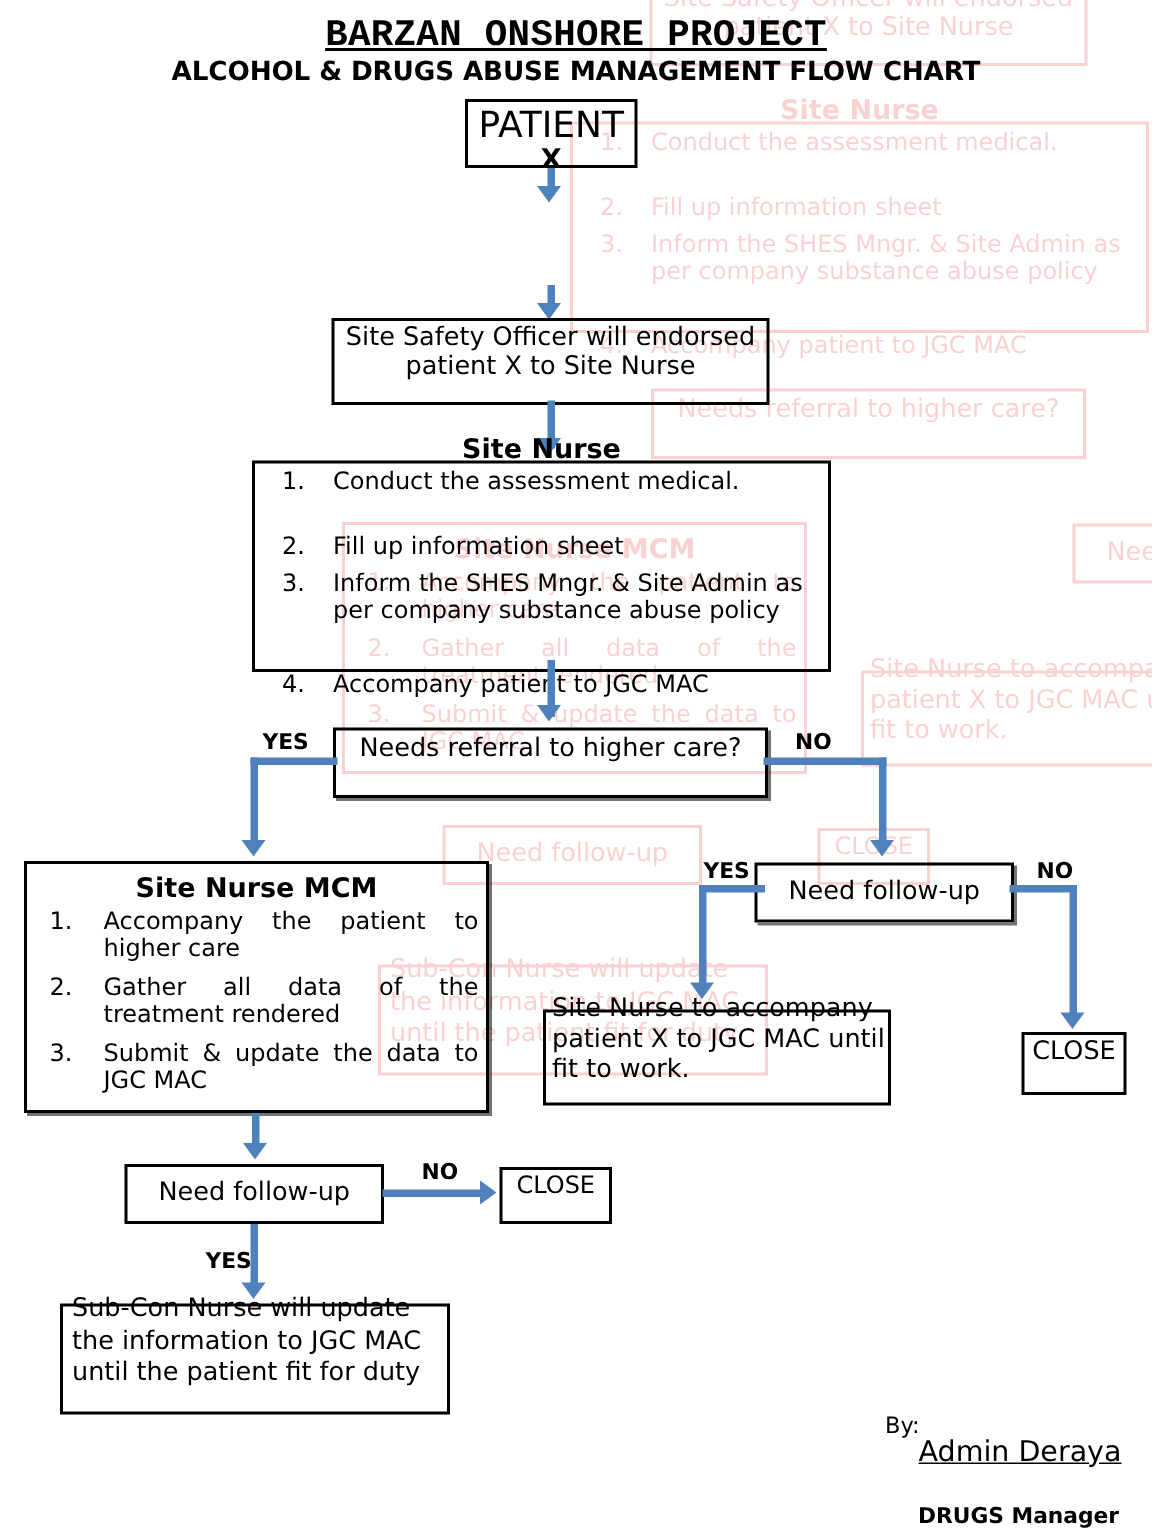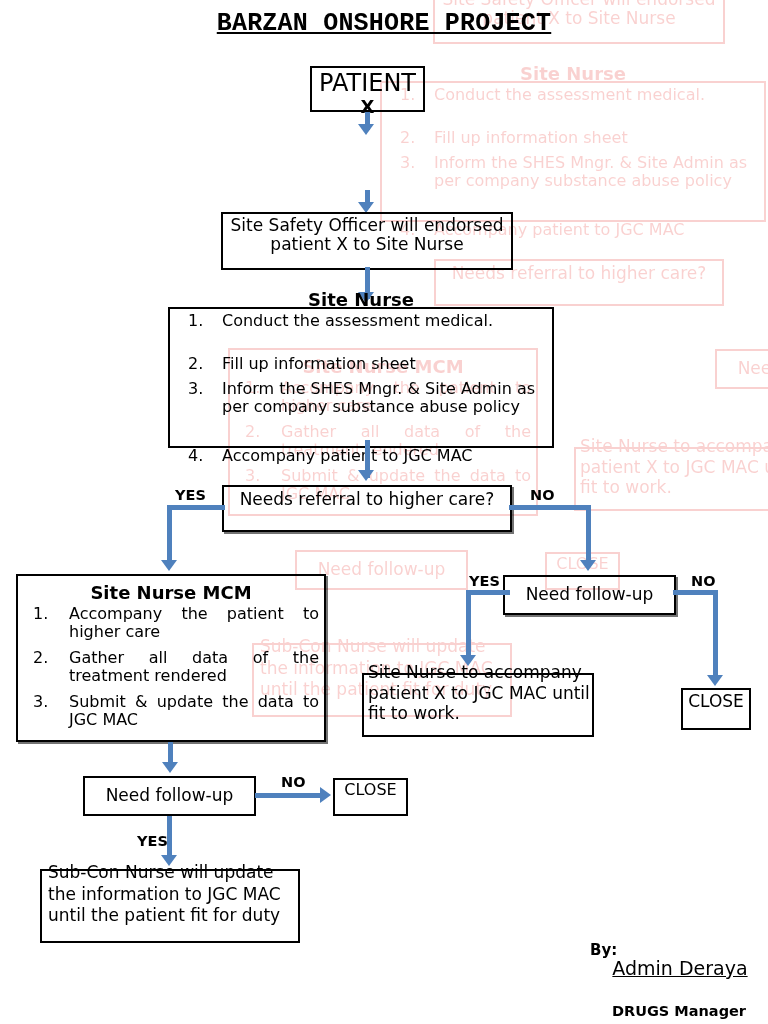--- a/index.html
+++ b/index.html
@@ -56,21 +56,21 @@
     border-left:8px solid transparent;border-right:8px solid transparent;
     border-top:11px solid #4f81bd;}
   .aright{position:absolute;width:0;height:0;
     border-top:8px solid transparent;border-bottom:8px solid transparent;
     border-left:11px solid #4f81bd;}
 
   .lbl{position:absolute;font-weight:bold;font-size:14.5px;}
 
   
   .foot{position:absolute;font-size:15px;}
-  .fby{left:590px;top:941px;font-weight:bold;}
+  .fby{left:590px;top:941px;font-weight:normal;}
   .fname{left:600px;top:959px;width:160px;text-align:center;
          font-size:19px;text-decoration:underline;line-height:1.05;}
   .frole{left:590px;top:1003px;width:178px;text-align:center;
          font-weight:bold;font-size:14.5px;}
 
   .li{display:block;position:relative;padding-left:44px;}
   .li > .num{position:absolute;left:10px;top:0;}
 </style>
 </head>
 <body>
@@ -132,20 +132,21 @@
 
   <div class="box" style="left:40px;top:869px;width:260px;height:74px;"></div>
   <div class="free" style="left:48px;top:862px;width:252px;font-size:17px;line-height:1.27;">Sub-Con Nurse will update the information to JGC MAC until the patient fit for duty</div>
 
 </div>
 
 <div class="stage">
 
 
   <div class="ttl ttl1">BARZAN ONSHORE PROJECT</div>
+  <div class="ttl ttl2">ALCOHOL &amp; DRUGS ABUSE MANAGEMENT FLOW CHART</div>
 
 
   <div class="box ctr" style="left:310px;top:66px;width:115px;height:46px;padding-top:2px;">
     <div style="font-size:24px;">PATIENT</div>
     <div style="font-size:18px;font-weight:bold;">X</div>
   </div>
 
   <div class="arrow">
     <div class="vline" style="left:365px;top:112px;height:18px;"></div>
     <div class="adown" style="left:358px;top:124px;"></div>

